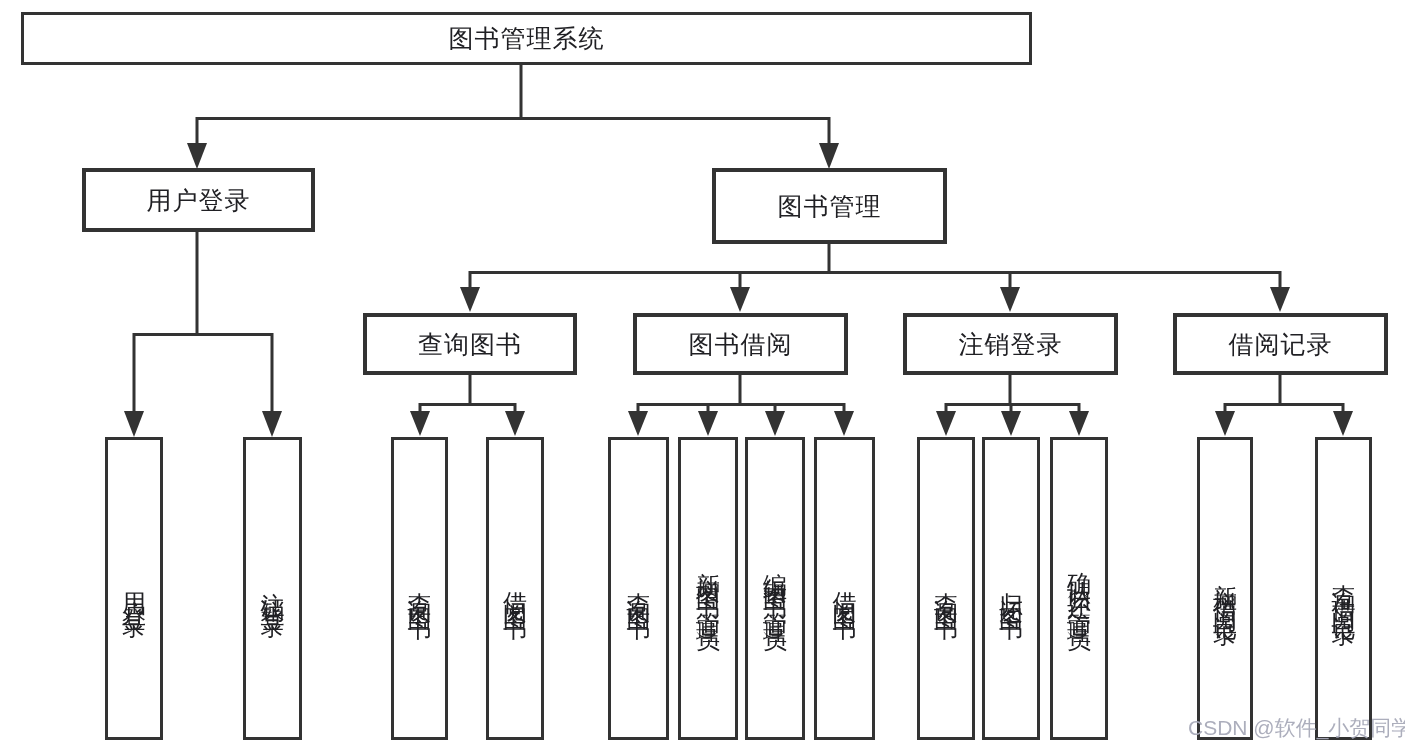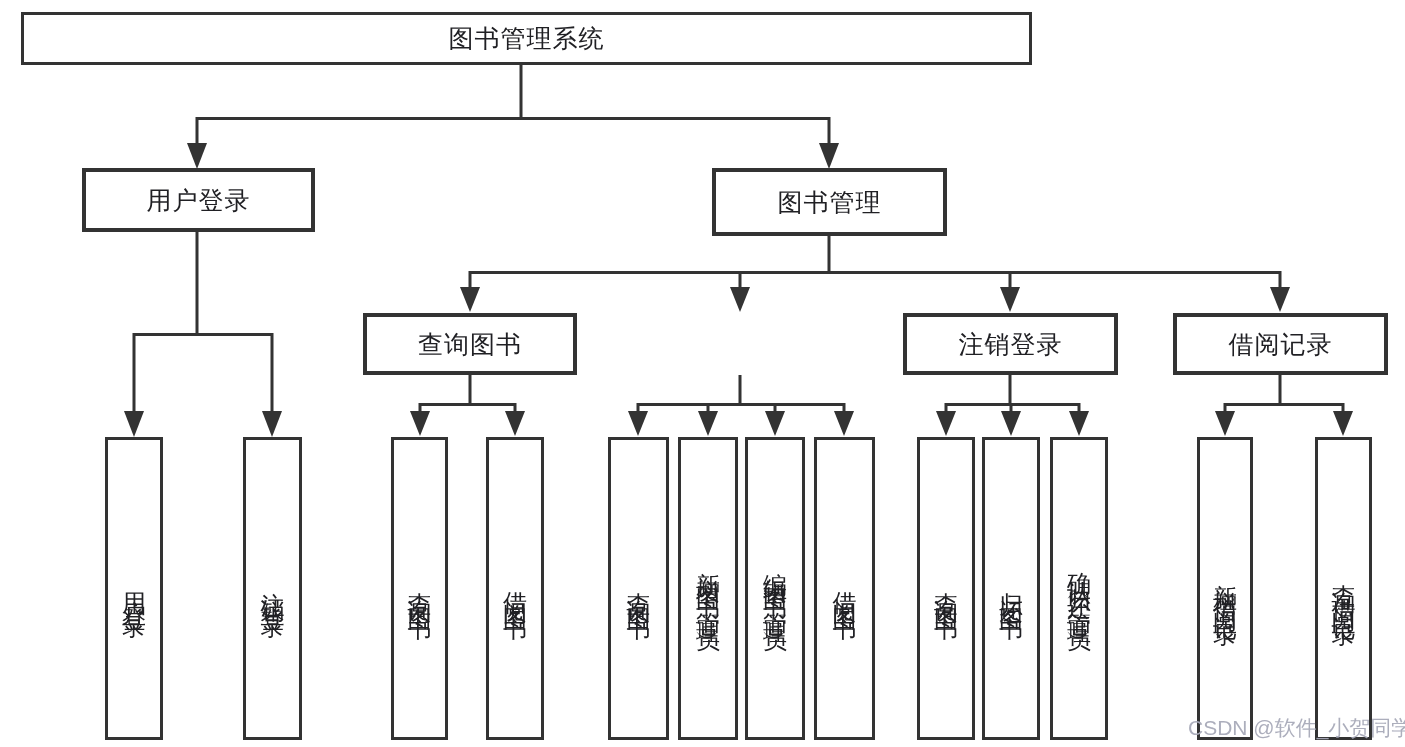--- a/index.html
+++ b/index.html
@@ -95,26 +95,29 @@
     <polygon class="carrow" points="1333,411 1353,411 1343,436"></polygon>
   </svg>
 
   <div class="box" style="left:12px;top:12px;width:1011px;height:53px;margin-left:9px;">
     <span class="hlabel">图书管理系统</span>
   </div>
 
   <div class="box lvl" style="left:82px;top:168px;width:233px;height:64px;">
     <span class="hlabel">用户登录</span>
   </div>
-  <div class="box lvl" style="left:712px;top:168px;width:235px;height:68px;">
+  <div class="box lvl" style="left:712px;top:168px;width:235px;height:76px;">
     <span class="hlabel">图书管理</span>
   </div>
 
   <div class="box lvl" style="left:363px;top:313px;width:214px;height:62px;">
     <span class="hlabel">查询图书</span>
+  </div>
+  <div class="box lvl" style="left:633px;top:313px;width:215px;height:62px;">
+    <span class="hlabel">图书借阅</span>
   </div>
   <div class="box lvl" style="left:903px;top:313px;width:215px;height:62px;">
     <span class="hlabel">注销登录</span>
   </div>
   <div class="box lvl" style="left:1173px;top:313px;width:215px;height:62px;">
     <span class="hlabel">借阅记录</span>
   </div>
 
   <div class="box" style="left:105px;top:437px;width:58px;height:303px;">
     <span class="vtext">用户登录</span>

